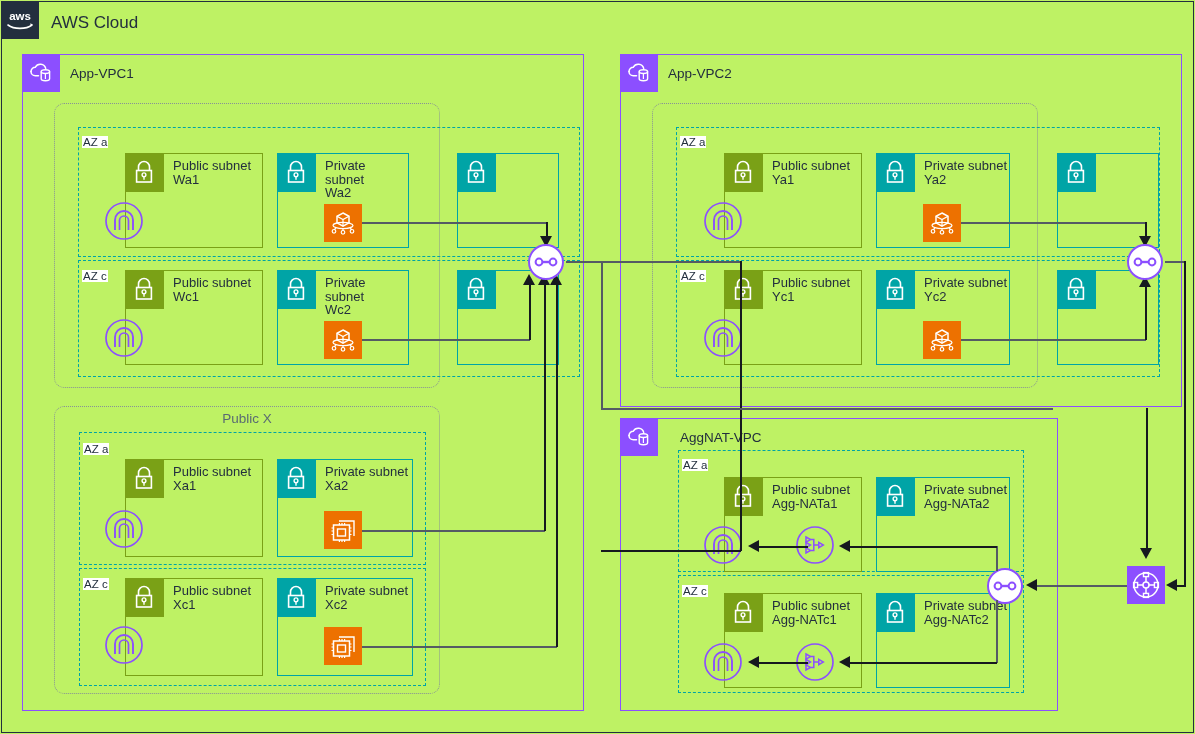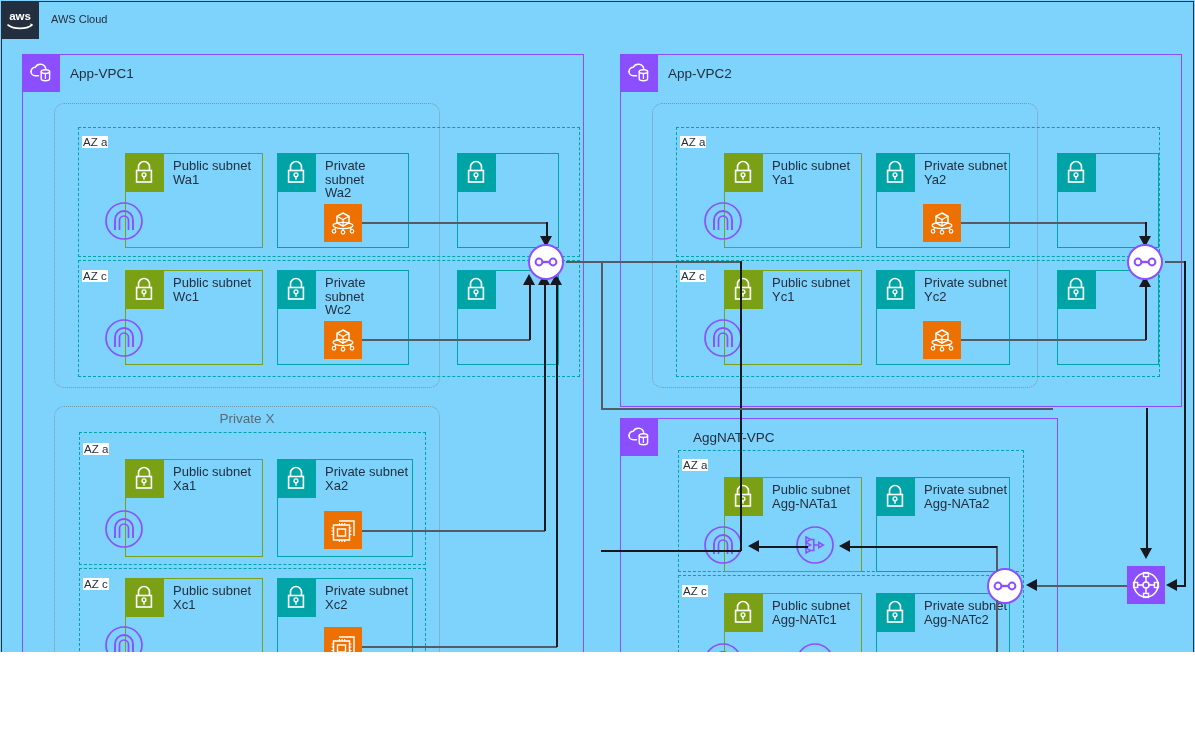--- a/index.html
+++ b/index.html
@@ -1,23 +1,23 @@
 <!DOCTYPE html>
 <html><head>
 <meta charset="utf-8">
 <style>
   html,body{margin:0;padding:0;background:#ffffff;}
   body{font-family:"Liberation Sans",sans-serif;}
-  #stage{position:relative;width:1195px;height:652px;overflow:hidden;background:#7dd3fc;}
+  #stage{position:relative;width:1195px;height:734px;overflow:hidden;background:#bef264;}
 
   
   .cloud-frame{position:absolute;border:1.5px solid #232F3E;box-sizing:border-box;}
   .aws-logo{position:absolute;background:#232F3E;display:flex;align-items:center;justify-content:center;}
   .aws-logo svg{display:block;}
-  .cloud-title{position:absolute;font-size:11px;color:#232F3E;white-space:nowrap;}
+  .cloud-title{position:absolute;font-size:17px;color:#232F3E;white-space:nowrap;}
 
   
   .vpc{position:absolute;border:1.5px solid #8C4FFF;box-sizing:border-box;}
   .vpc-icon{position:absolute;width:38px;height:38px;background:#8C4FFF;display:flex;align-items:center;justify-content:center;}
   .vpc-icon svg{display:block;}
   .vpc-title{position:absolute;font-size:13.5px;color:#232F3E;white-space:nowrap;}
 
   
   .svc{position:absolute;border:1.5px dotted #879196;border-radius:10px;box-sizing:border-box;}
   .svc-title{position:absolute;font-size:13.5px;color:#5A6B73;white-space:nowrap;text-align:center;}
@@ -192,21 +192,21 @@
       <svg width="22" height="24" viewBox="0 0 22 24">
         <path d="M5.5 10.5 V7 a5.5 5.5 0 0 1 11 0 v3.5" stroke="#fff" stroke-width="1.6" fill="none"></path>
         <rect x="3.6" y="10.5" width="14.8" height="11.5" stroke="#fff" stroke-width="1.6" fill="none"></rect>
         <circle cx="11" cy="14.8" r="1.9" stroke="#fff" stroke-width="1.4" fill="none"></circle>
         <path d="M11 16.7 v3.1" stroke="#fff" stroke-width="1.4"></path>
       </svg>
     </span>
   </div>
 
   <div class="svc" style="left:54px;top:406px;width:386px;height:288px;"></div>
-  <div class="svc-title" style="left:54px;top:411px;width:386px;">Private X</div>
+  <div class="svc-title" style="left:54px;top:411px;width:386px;">Public X</div>
 
   <div class="az" style="left:79px;top:432px;width:347px;height:133px;"></div>
   <div class="az-title" style="left:83px;top:443px;">AZ a</div>
 
   <div class="subnet pub" style="left:125px;top:459px;width:138px;height:98px;">
     <span class="sn-head">
       <svg width="22" height="24" viewBox="0 0 22 24">
         <path d="M5.5 10.5 V7 a5.5 5.5 0 0 1 11 0 v3.5" stroke="#fff" stroke-width="1.6" fill="none"></path>
         <rect x="3.6" y="10.5" width="14.8" height="11.5" stroke="#fff" stroke-width="1.6" fill="none"></rect>
         <circle cx="11" cy="14.8" r="1.9" stroke="#fff" stroke-width="1.4" fill="none"></circle>
@@ -424,21 +424,21 @@
   <div class="vpc" style="left:620px;top:418px;width:438px;height:293px;"></div>
   <div class="vpc-icon" style="left:620px;top:418px;">
     <svg width="26" height="26" viewBox="0 0 26 26">
       <path d="M3 11.5 a4.3 4.3 0 0 1 4.3-4.3 a5.6 5.6 0 0 1 10.4 1.2" stroke="#fff" stroke-width="1.5" fill="none" stroke-linecap="round"></path>
       <path d="M3 11.5 a4.3 4.3 0 0 0 4.3 4.3 h3.2" stroke="#fff" stroke-width="1.5" fill="none" stroke-linecap="round"></path>
       <ellipse cx="17.4" cy="11.6" rx="4.2" ry="1.9" stroke="#fff" stroke-width="1.4" fill="none"></ellipse>
       <path d="M13.2 11.6 v7.2 a4.2 1.9 0 0 0 8.4 0 v-7.2" stroke="#fff" stroke-width="1.4" fill="none"></path>
       <path d="M17.4 13.6 v5.4" stroke="#fff" stroke-width="1.2" fill="none"></path>
     </svg>
   </div>
-  <div class="vpc-title" style="left:680px;top:430px;margin-left:13px;">AggNAT-VPC</div>
+  <div class="vpc-title" style="left:680px;top:430px;">AggNAT-VPC</div>
 
   <div class="az" style="left:678px;top:450px;width:346px;height:122px;"></div>
   <div class="az-title" style="left:682px;top:459px;">AZ a</div>
 
   <div class="subnet pub" style="left:724px;top:477px;width:138px;height:95px;">
     <span class="sn-head">
       <svg width="22" height="24" viewBox="0 0 22 24">
         <path d="M5.5 10.5 V7 a5.5 5.5 0 0 1 11 0 v3.5" stroke="#fff" stroke-width="1.6" fill="none"></path>
         <rect x="3.6" y="10.5" width="14.8" height="11.5" stroke="#fff" stroke-width="1.6" fill="none"></rect>
         <circle cx="11" cy="14.8" r="1.9" stroke="#fff" stroke-width="1.4" fill="none"></circle>

